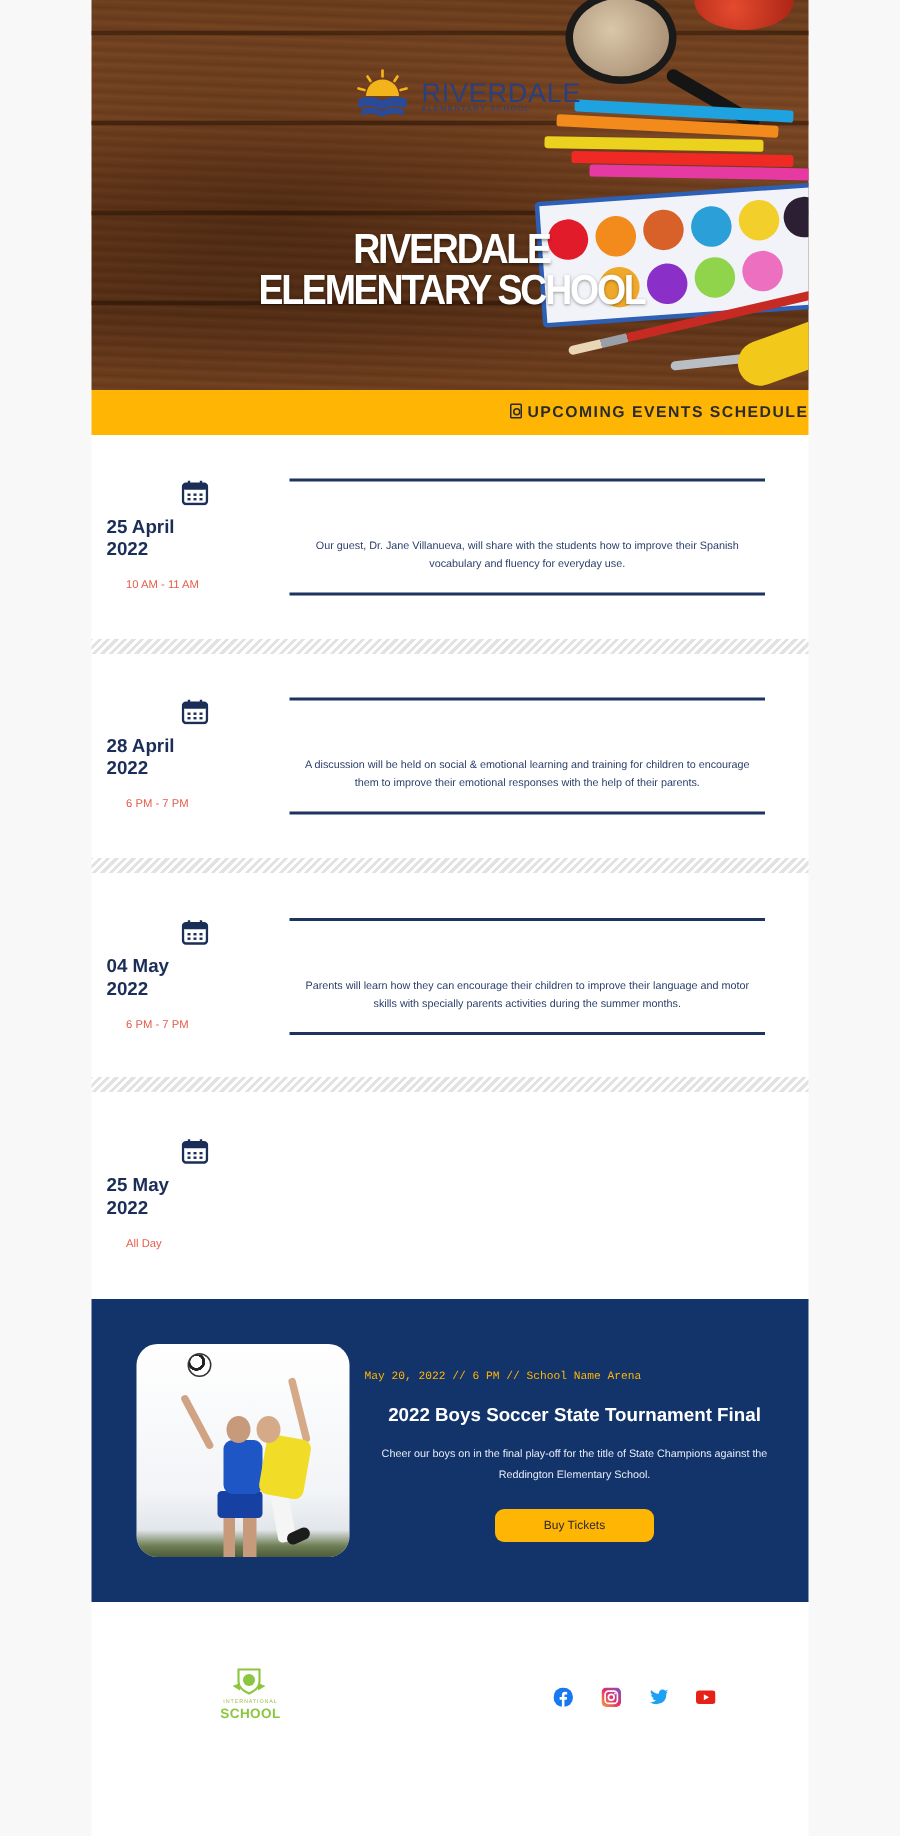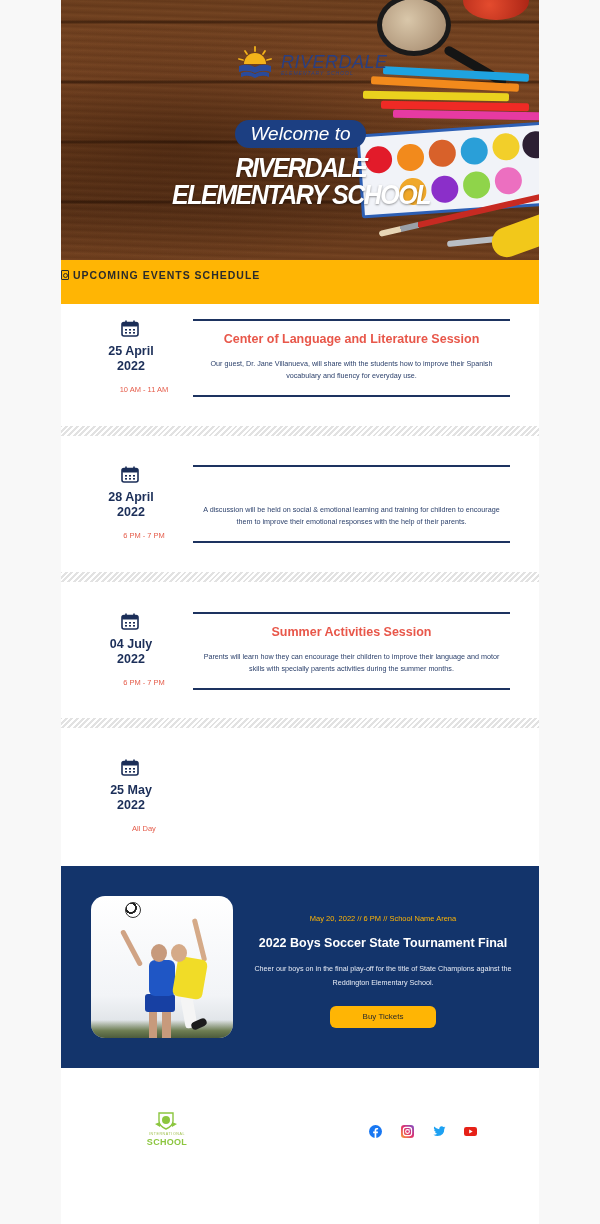--- a/index.html
+++ b/index.html
@@ -6,21 +6,20 @@
   html, body { width: 600px; height: 1224px; background: #f8f8f8; overflow: hidden; }
   body { font-family: "Liberation Sans", sans-serif; }
   .wrap { position: absolute; left: 61px; top: 0; width: 478px; height: 1224px; background: #ffffff; }
 
   
   .hero { position: relative; width: 478px; height: 260px; overflow: hidden;
     background:
       repeating-linear-gradient(0deg, rgba(0,0,0,0) 0px, rgba(0,0,0,0) 56px, rgba(40,18,5,0.55) 57px, rgba(40,18,5,0.55) 59px, rgba(0,0,0,0) 60px),
       repeating-linear-gradient(2deg, rgba(255,200,140,0.05) 0px, rgba(0,0,0,0.06) 3px, rgba(255,200,140,0.04) 7px),
       linear-gradient(180deg, #6a3c1c 0%, #7a4522 30%, #6b3b1b 55%, #5c3217 80%, #6f3e1d 100%);
-    font-style: italic;
   }
   .hero .shade { position:absolute; inset:0; background: radial-gradient(ellipse at 25% 55%, rgba(30,12,2,0.35), rgba(0,0,0,0) 60%); }
   .logo { position:absolute; left: 176px; top: 46px; width: 130px; height: 34px; }
   .logo .sun { position:absolute; left:0; top:0; width:36px; height:34px; }
   .logo .name { position:absolute; left: 44px; top: 6px; font-size: 18px; letter-spacing: 0.5px; color:#2a3f80; font-weight: normal; }
   .logo .sub { position:absolute; left: 44px; top: 24px; font-size: 5px; color:#2a3f80; letter-spacing: 1px; white-space: nowrap; }
 
   .welcome { position:absolute; left: 174px; top: 120px; width: 131px; height: 28px; border-radius: 14px; background:#1c3f82;
     color:#fff; font-size: 19px; text-align:center; line-height: 28px; }
   .hero-title { position:absolute; left: 60px; top: 156px; width: 360px; text-align:center; color:#fff;
@@ -33,28 +32,28 @@
   .mag-handle { position:absolute; left: 384px; top: 44px; width: 70px; height: 9px; background:#151515; border-radius: 5px; transform: rotate(30deg); transform-origin: left center; }
   .apple { position:absolute; left: 402px; top: -18px; width: 66px; height: 38px; border-radius: 50%; background: radial-gradient(circle at 40% 60%, #e44b2e, #a42012); }
   .pencil { position:absolute; height: 8px; border-radius: 2px; }
   .paintbox { position:absolute; left: 298px; top: 128px; width: 190px; height: 84px; background:#f1f3f8; border: 3px solid #2d5fb4; border-radius: 3px; transform: rotate(-4deg); }
   .paint { position:absolute; width: 27px; height: 27px; border-radius: 50%; }
   .brush { position:absolute; left: 316px; top: 212px; width: 170px; height: 6px; transform: rotate(-13deg); background: linear-gradient(90deg, #e8d6b6 0 22px, #9aa0a8 22px 40px, #c72a22 40px); border-radius: 3px; }
   .scissor { position:absolute; left: 430px; top: 222px; width: 60px; height: 30px; background:#f2c81a; border-radius: 18px 4px 4px 18px; transform: rotate(-20deg); }
   .blade { position:absolute; left: 386px; top: 238px; width: 60px; height: 6px; background:#b9bec4; transform: rotate(-6deg); border-radius: 3px; }
 
   
-  .bar { position:absolute; left:0; top: 260px; width: 478px; height: 44px; background:#ffb504; text-align:left; line-height: 30px;
+  .bar { position:absolute; left:0; top: 260px; width: 478px; height: 30px; background:#ffb504; text-align:right; line-height: 30px;
     font-size: 10.5px; font-weight: bold; letter-spacing: 1px; color:#2b2b2b; }
   .bar .ico { display:inline-block; width: 8px; height: 10px; border: 1.5px solid #2b2b2b; border-radius: 1px; vertical-align: -1px; margin-right: 4px; position: relative; }
   .bar .ico::after { content:""; position:absolute; left:1px; top:2px; width:3px; height:3px; border:1px solid #2b2b2b; border-radius:50%; }
 
   
   .event { position:absolute; left:0; width: 478px; height: 136px; }
-  .date-col { position:absolute; left: 10px; width: 120px; top: 0; height: 136px; text-align:center; }
+  .date-col { position:absolute; left: 10px; width: 120px; top: 0; height: 136px; }
   .cal { position:absolute; left: 50px; top: 28px; width: 18px; height: 17px; }
   .date { position:absolute; left: 0; top: 52px; width: 120px; font-size: 12.5px; font-weight: bold; color:#1b2e58; line-height: 15px; }
   .time { position:absolute; left: 13px; top: 93px; width: 120px; font-size: 7.5px; color:#e55c4a; }
   .desc-col { position:absolute; left: 132px; width: 317px; top: 0; height: 136px; text-align:center; }
   .rule { position:absolute; left:0; width: 317px; height: 2px; background:#1d3360; }
   .rule.top { top: 27px; }
   .rule.bot { top: 103px; }
   .ev-title { position:absolute; left: 0; top: 40px; width: 317px; font-size: 12.5px; font-weight: bold; color:#e8574a; }
   .ev-desc { position:absolute; left: 0; top: 66px; width: 317px; font-size: 7.2px; line-height: 12px; color:#2a3f6a; padding: 0 6px; }
   .divider { position:absolute; left:0; width: 478px; height: 10px;
@@ -70,21 +69,21 @@
   .p1-shorts { position:absolute; left: 54px; top: 98px; width: 30px; height: 18px; background:#1740a3; border-radius: 3px; }
   .p1-head { position:absolute; left: 60px; top: 48px; width: 16px; height: 18px; border-radius: 50%; background:#c79a7c; }
   .p1-arm { position:absolute; left: 38px; top: 32px; width: 5px; height: 40px; background:#d0a384; transform: rotate(-28deg); border-radius: 3px; }
   .p1-legs { position:absolute; left: 58px; top: 114px; width: 22px; height: 28px; background: linear-gradient(90deg, #c79a7c 0 8px, transparent 8px 13px, #c79a7c 13px); }
   .p2-body { position:absolute; left: 84px; top: 62px; width: 30px; height: 40px; background:#f1dc27; border-radius: 6px; transform: rotate(10deg); }
   .p2-head { position:absolute; left: 80px; top: 48px; width: 16px; height: 18px; border-radius: 50%; background:#d5aa88; }
   .p2-arm { position:absolute; left: 106px; top: 22px; width: 5px; height: 44px; background:#d5aa88; transform: rotate(-14deg); border-radius: 3px; }
   .p2-leg { position:absolute; left: 92px; top: 100px; width: 12px; height: 32px; background:#f5f5f5; transform: rotate(-10deg); border-radius: 3px; }
   .p2-shoe { position:absolute; left: 100px; top: 124px; width: 16px; height: 8px; background:#1c1c1c; border-radius: 4px; transform: rotate(-25deg); }
 
-  .f-meta { position:absolute; left: 182px; top: 48px; width: 280px; text-align:center; font-size: 7.5px; color:#ffb504; }
+  .f-meta { position:absolute; left: 182px; top: 48px; width: 280px; text-align:left; font-size: 7.5px; color:#ffb504;font-family:Liberation Mono, monospace; }
   .f-title { position:absolute; left: 182px; top: 70px; width: 280px; text-align:center; font-size: 12.5px; font-weight: bold; color:#ffffff; }
   .f-desc { position:absolute; left: 190px; top: 96px; width: 264px; text-align:center; font-size: 7.2px; line-height: 14px; color:#e6ebf5; }
   .btn { position:absolute; left: 269px; top: 140px; width: 106px; height: 22px; border-radius: 6px; background:#ffb504; color:#2b2b2b;
     font-size: 8px; text-align:center; line-height: 22px; border: none; font-family: "Liberation Sans", sans-serif; }
 
   
   .f-logo { position:absolute; left: 82px; top: 1112px; width: 48px; height: 36px; text-align:center; }
   .f-logo .crest { position:absolute; left: 12px; top: 0; width: 22px; height: 18px; }
   .f-logo .intl { position:absolute; left: 0; top: 20px; width: 48px; font-size: 3.6px; color:#9ebf4a; letter-spacing: 0.6px; }
   .f-logo .school { position:absolute; left: 0; top: 25px; width: 48px; font-size: 9px; font-weight: bold; color:#8cc63f; letter-spacing: 0.3px; text-align: center; }
@@ -137,21 +136,20 @@
           <line x1="34" y1="13" x2="30" y2="14"></line>
         </g>
         <path d="M7 18 A11 11 0 0 1 29 18 Z" fill="#f3b31a"></path>
         <path d="M2 20 Q10 17 18 21 Q26 17 34 20 L34 26 Q26 23 18 27 Q10 23 2 26 Z" fill="#2a4a9a"></path>
         <path d="M4 27 Q11 24 18 28 Q25 24 32 27 L32 31 Q25 28 18 32 Q11 28 4 31 Z" fill="#2a4a9a"></path>
       </svg>
       <div class="name">RIVERDALE</div>
       <div class="sub">ELEMENTARY SCHOOL</div>
     </div>
 
-    <div class="welcome">Welcome to</div>
     <div class="hero-title">
       <span>RIVERDALE</span>
       <span>ELEMENTARY SCHOOL</span>
     </div>
   </div>
 
   <div class="bar">
     <span class="ico"></span><span>UPCOMING EVENTS SCHEDULE</span>
   </div>
 
@@ -172,21 +170,20 @@
           </g>
       </svg>
       <div class="date">
         <div>25 April</div>
         <div>2022</div>
       </div>
       <div class="time">10 AM - 11 AM</div>
     </div>
     <div class="desc-col">
       <div class="rule top"></div>
-      <div class="ev-title">Center of Language and Literature Session</div>
       <div class="ev-desc">Our guest, Dr. Jane Villanueva, will share with the students how to improve their Spanish vocabulary and fluency for everyday use.</div>
       <div class="rule bot"></div>
     </div>
   </div>
   <div class="divider" style="top:426px;"></div>
 
   <div class="event" style="top:438px;">
     <div class="date-col">
       <svg class="cal" viewBox="0 0 18 17">
         <rect x="1" y="2.5" width="16" height="13.5" rx="2" fill="none" stroke="#1b2e58" stroke-width="1.6"></rect>
@@ -226,28 +223,27 @@
         <g fill="#1b2e58">
             <rect x="4" y="9" width="2" height="1.6"></rect>
             <rect x="8" y="9" width="2" height="1.6"></rect>
             <rect x="12" y="9" width="2" height="1.6"></rect>
             <rect x="4" y="12" width="2" height="1.6"></rect>
             <rect x="8" y="12" width="2" height="1.6"></rect>
             <rect x="12" y="12" width="2" height="1.6"></rect>
           </g>
       </svg>
       <div class="date">
-        <div>04 July</div>
+        <div>04 May</div>
         <div>2022</div>
       </div>
       <div class="time">6 PM - 7 PM</div>
     </div>
     <div class="desc-col">
       <div class="rule top"></div>
-      <div class="ev-title">Summer Activities Session</div>
       <div class="ev-desc">Parents will learn how they can encourage their children to improve their language and motor skills with specially parents activities during the summer months.</div>
       <div class="rule bot"></div>
     </div>
   </div>
   <div class="divider" style="top:718px;"></div>
 
   <div class="event" style="top:731px;">
     <div class="date-col">
       <svg class="cal" viewBox="0 0 18 17">
         <rect x="1" y="2.5" width="16" height="13.5" rx="2" fill="none" stroke="#1b2e58" stroke-width="1.6"></rect>

